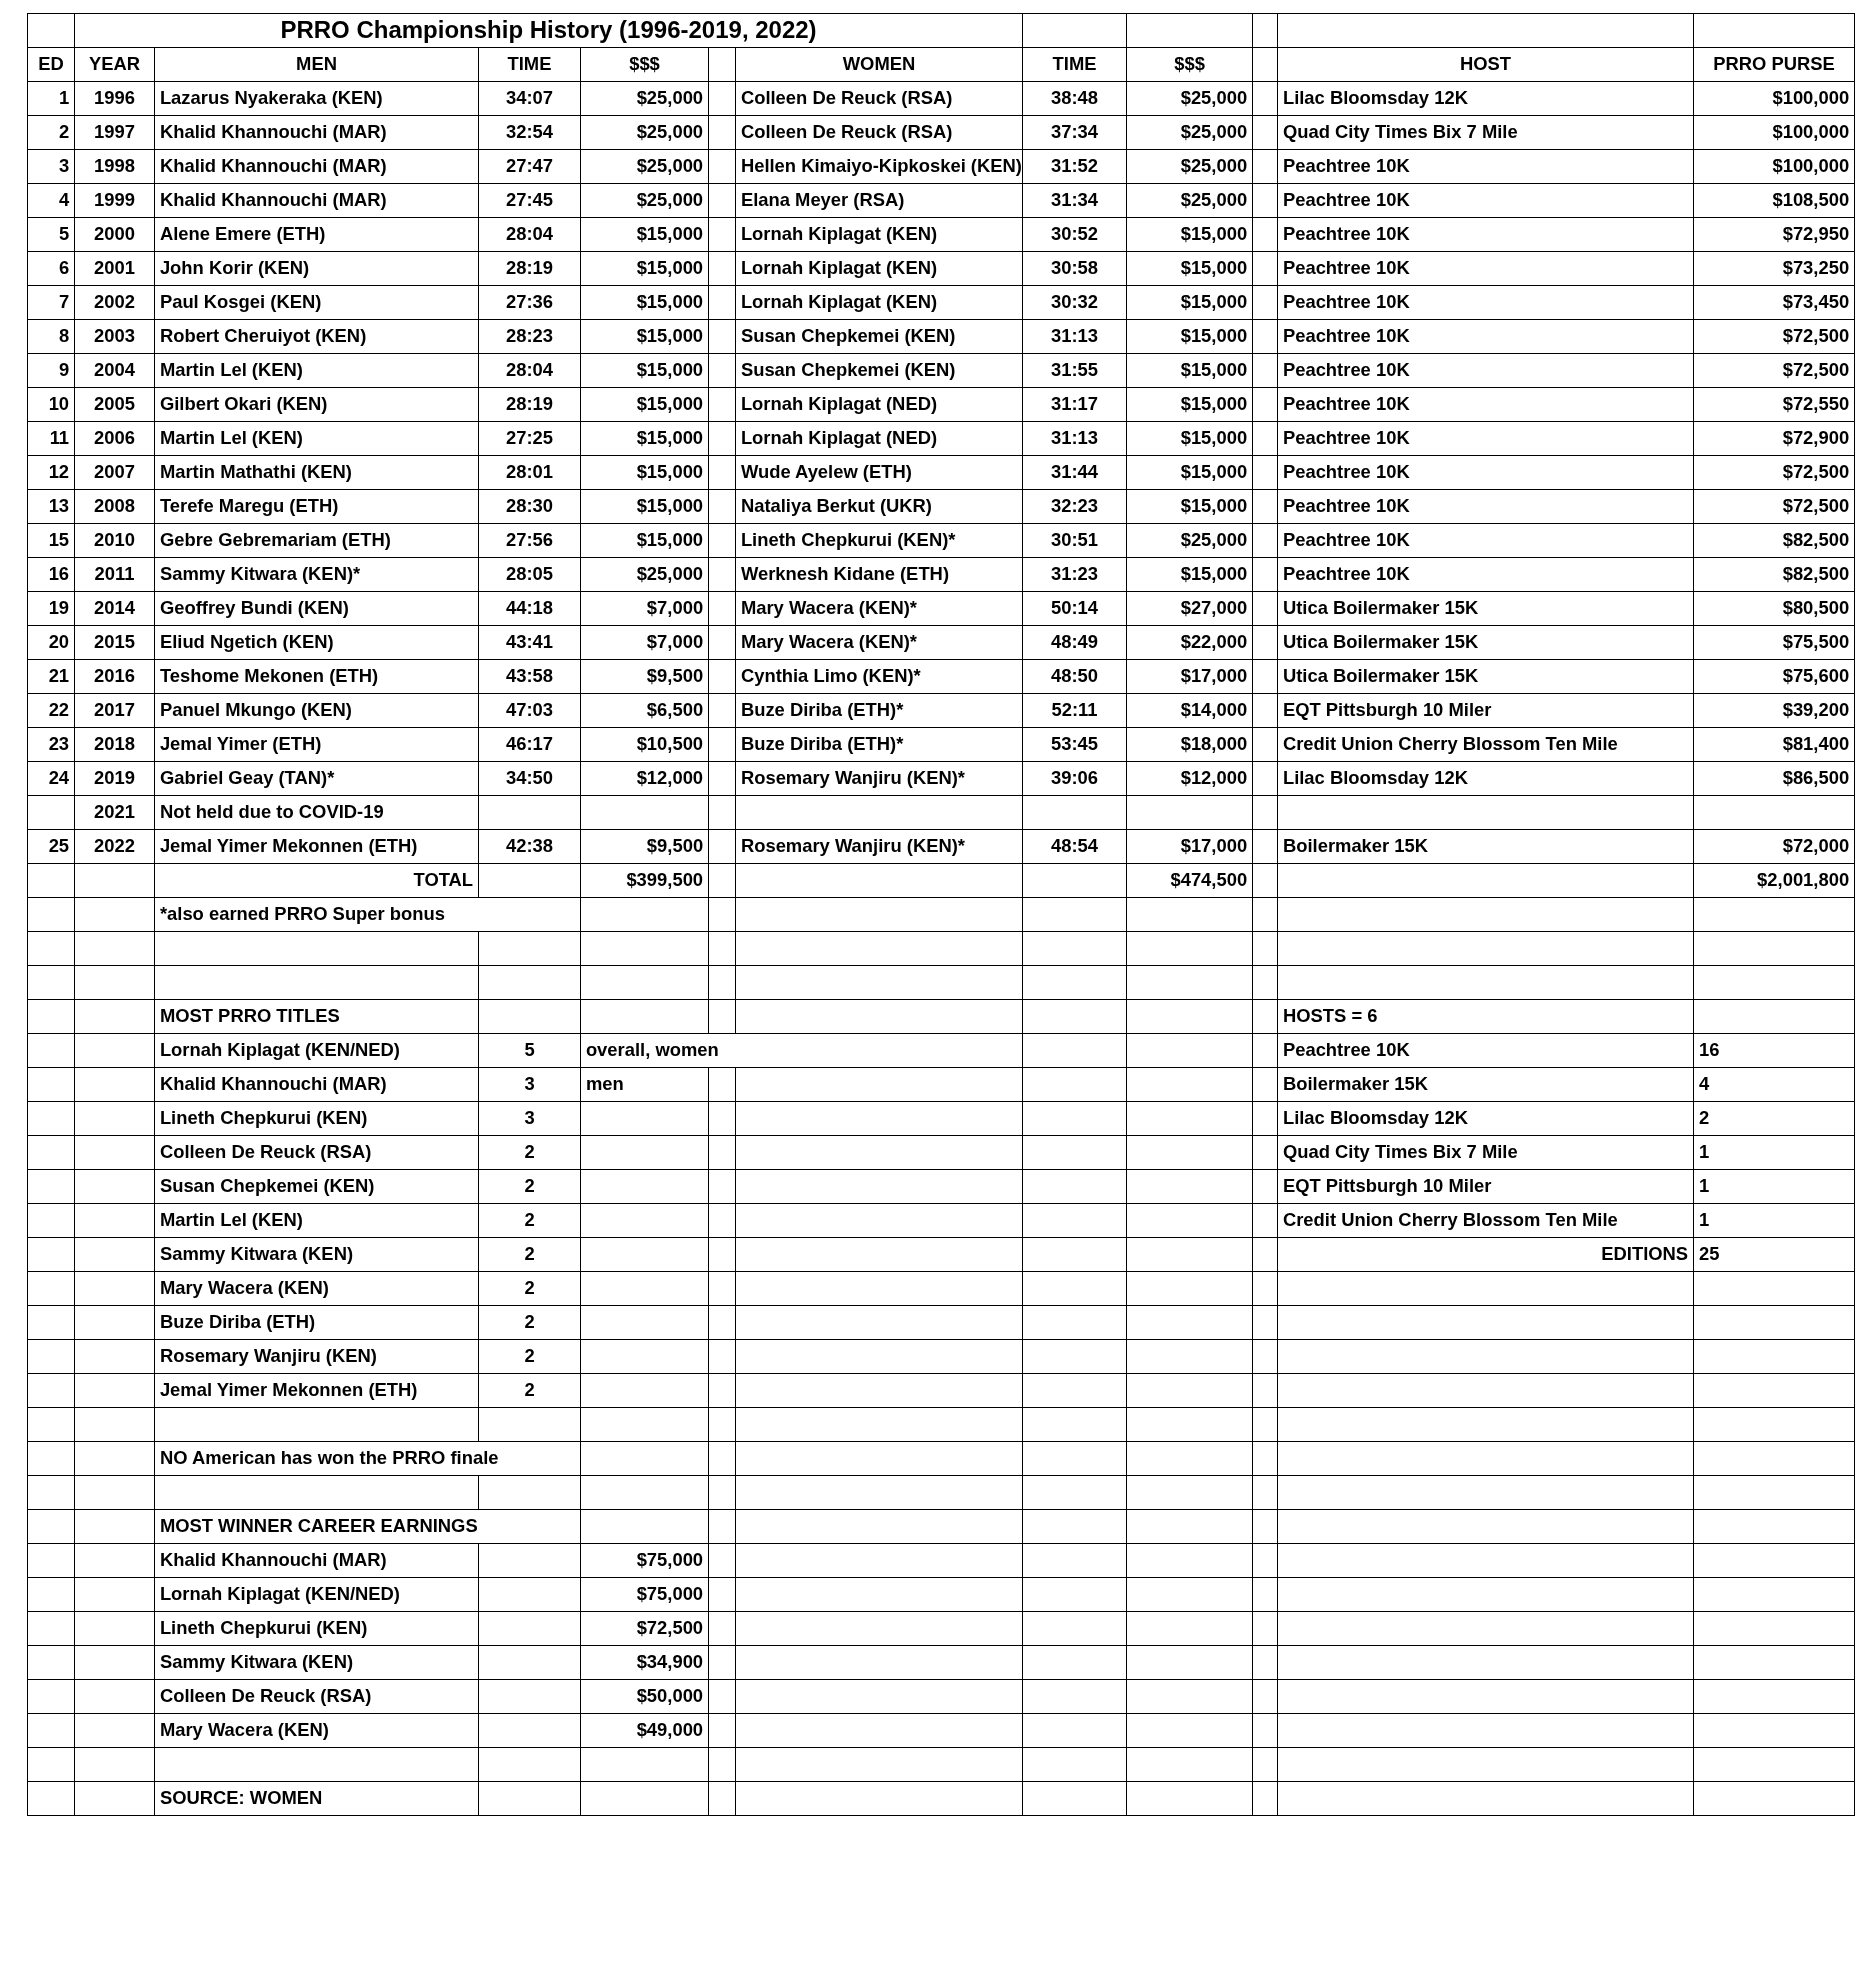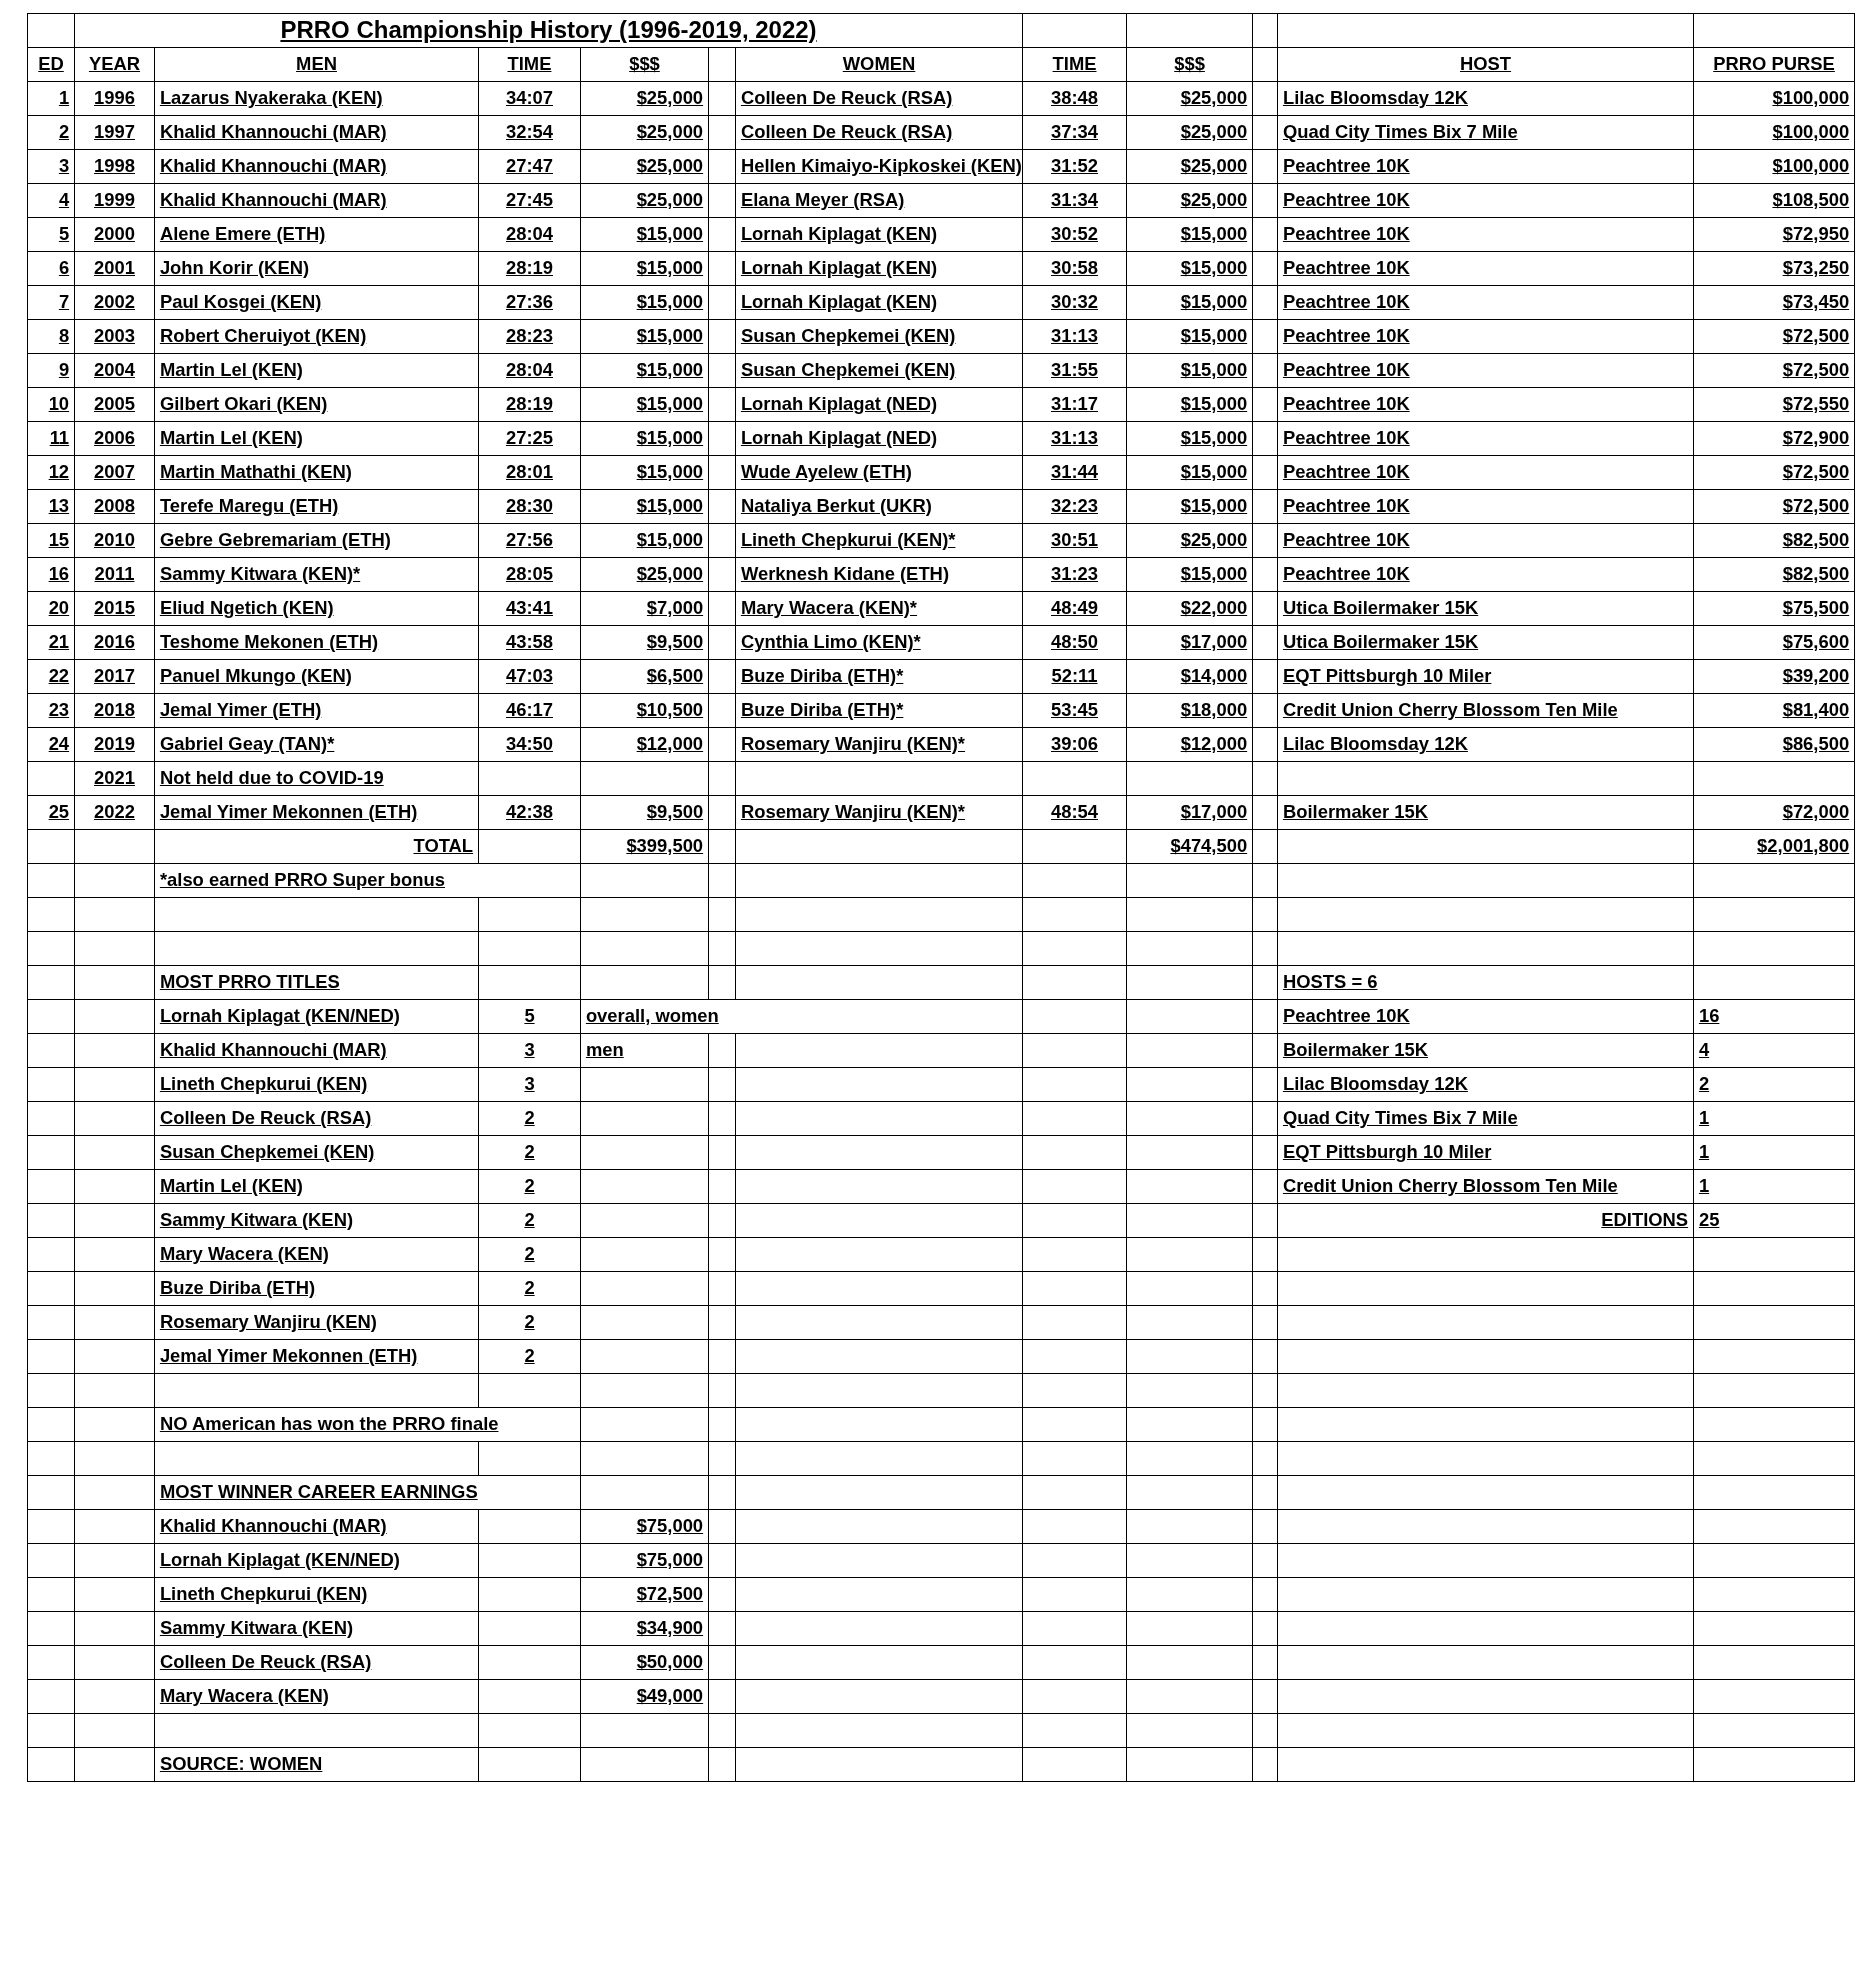--- a/index.html
+++ b/index.html
@@ -1,18 +1,18 @@
 <!DOCTYPE html>
 <html><head>
 <meta charset="utf-8">
 <style>
   html,body{margin:0;padding:0;background:#ffffff;}
   body{width:1862px;height:1985px;overflow:hidden;}
   .sheet{padding:12.6px 0 0 27px;}
-  table{border-collapse:collapse;table-layout:fixed;width:1827px;text-decoration:underline;}
+  table{border-collapse:collapse;table-layout:fixed;width:1827px;}
   td{
     border:1.9px solid #000000;
     height:33px;
     font-family:"Liberation Sans",sans-serif;
     font-weight:bold;
     font-size:18.4px;
     color:#000000;
     padding:0 4.9px;
     overflow:hidden;
     white-space:nowrap;
@@ -270,20 +270,34 @@
           <td class="a-r">$25,000</td>
           <td class="a-l"></td>
           <td class="a-l">Werknesh Kidane (ETH)</td>
           <td class="a-c">31:23</td>
           <td class="a-r">$15,000</td>
           <td class="a-l"></td>
           <td class="a-l">Peachtree 10K</td>
           <td class="a-r">$82,500</td>
         </tr>
         <tr>
+          <td class="a-r">19</td>
+          <td class="a-c">2014</td>
+          <td class="a-l">Geoffrey Bundi (KEN)</td>
+          <td class="a-c">44:18</td>
+          <td class="a-r">$7,000</td>
+          <td class="a-l"></td>
+          <td class="a-l">Mary Wacera (KEN)*</td>
+          <td class="a-c">50:14</td>
+          <td class="a-r">$27,000</td>
+          <td class="a-l"></td>
+          <td class="a-l">Utica Boilermaker 15K</td>
+          <td class="a-r">$80,500</td>
+        </tr>
+        <tr>
           <td class="a-r">20</td>
           <td class="a-c">2015</td>
           <td class="a-l">Eliud Ngetich (KEN)</td>
           <td class="a-c">43:41</td>
           <td class="a-r">$7,000</td>
           <td class="a-l"></td>
           <td class="a-l">Mary Wacera (KEN)*</td>
           <td class="a-c">48:49</td>
           <td class="a-r">$22,000</td>
           <td class="a-l"></td>

